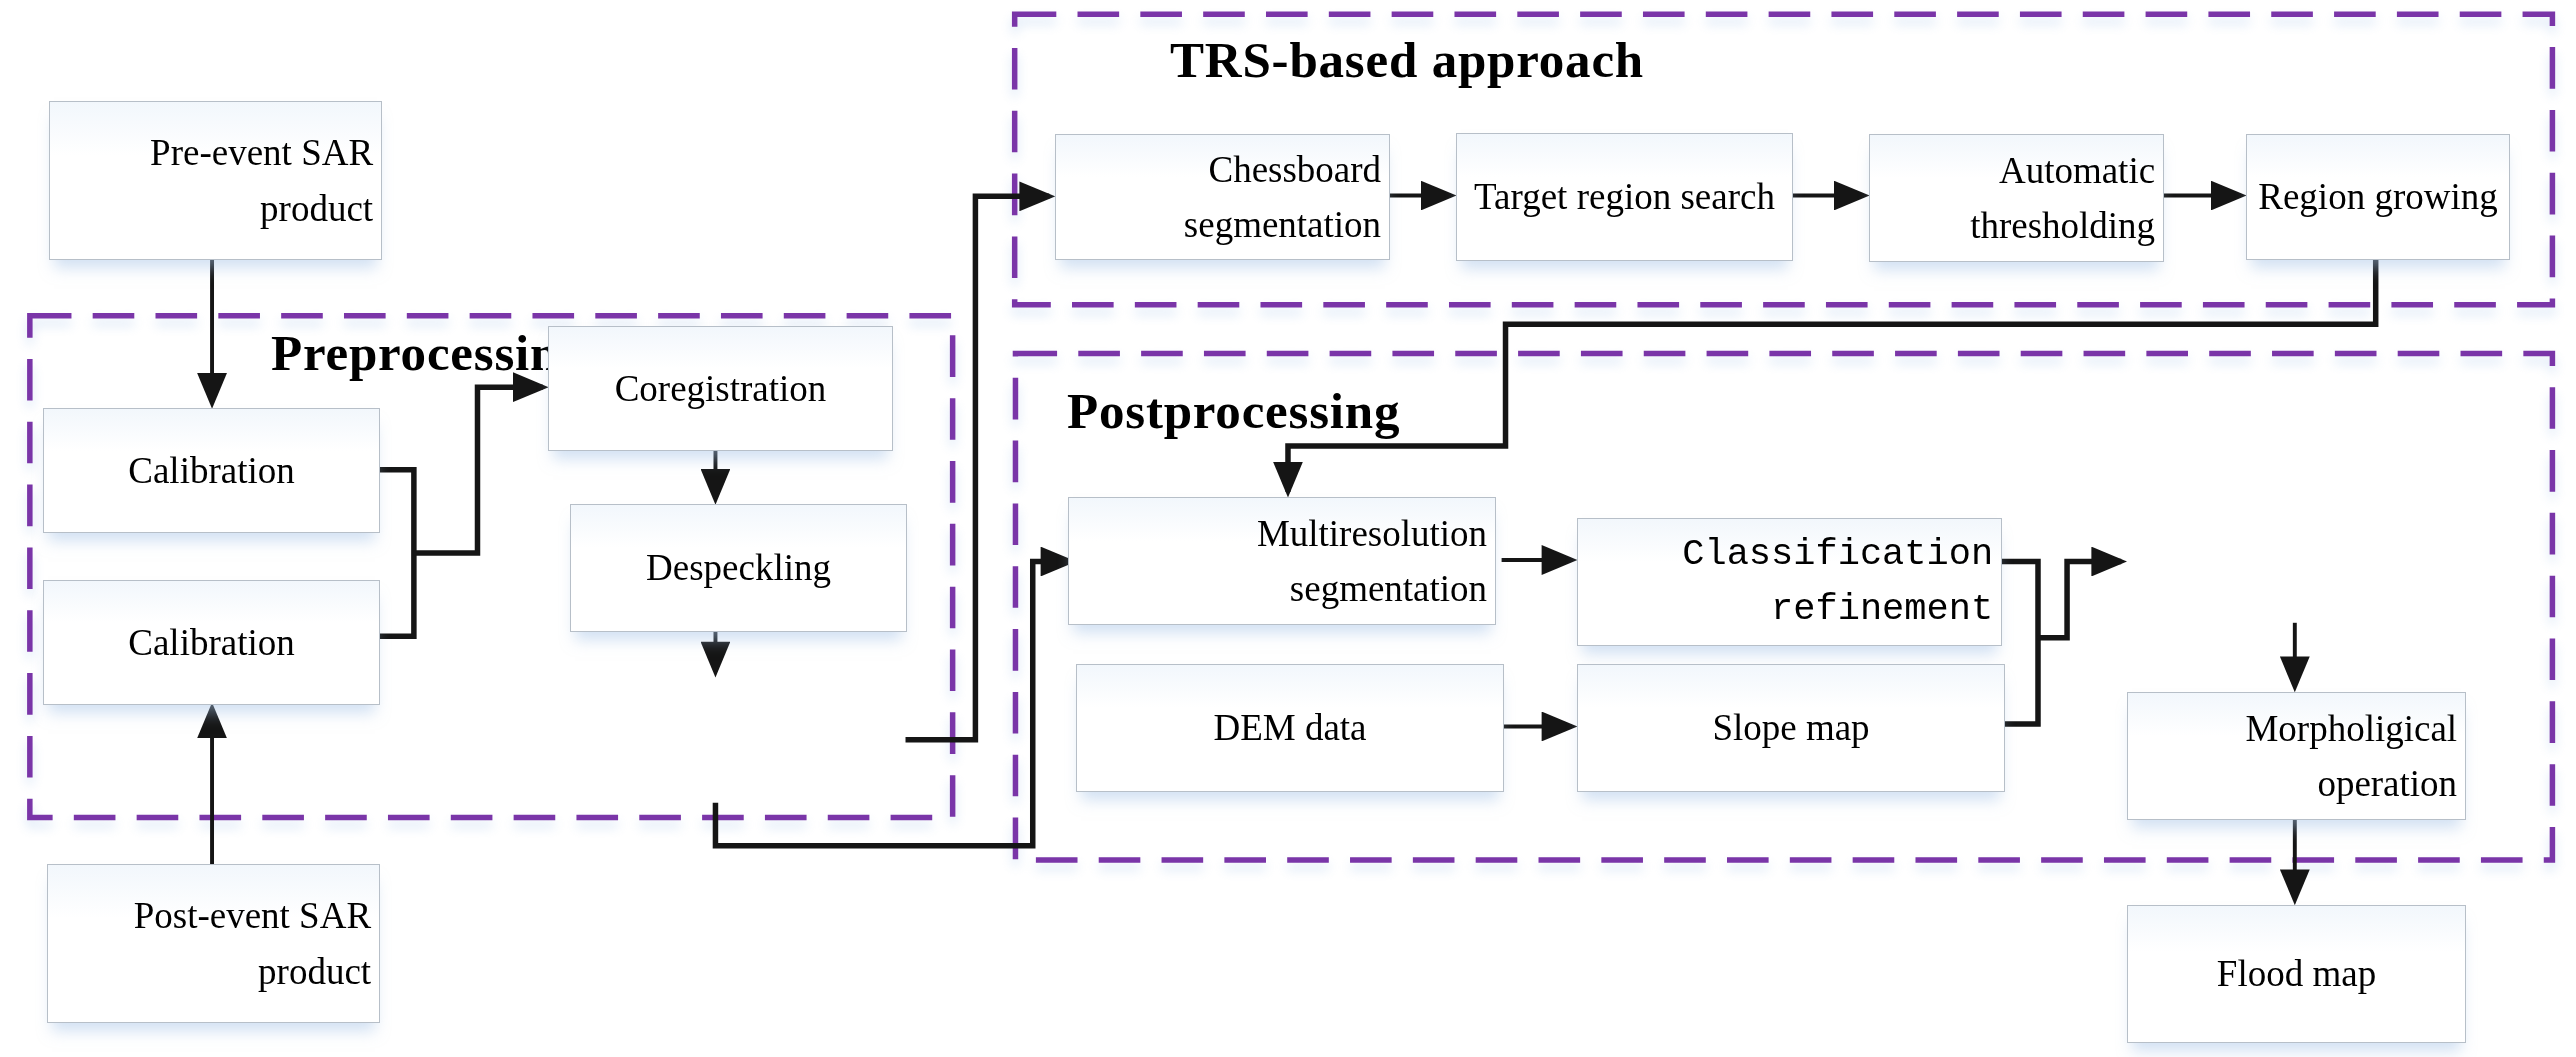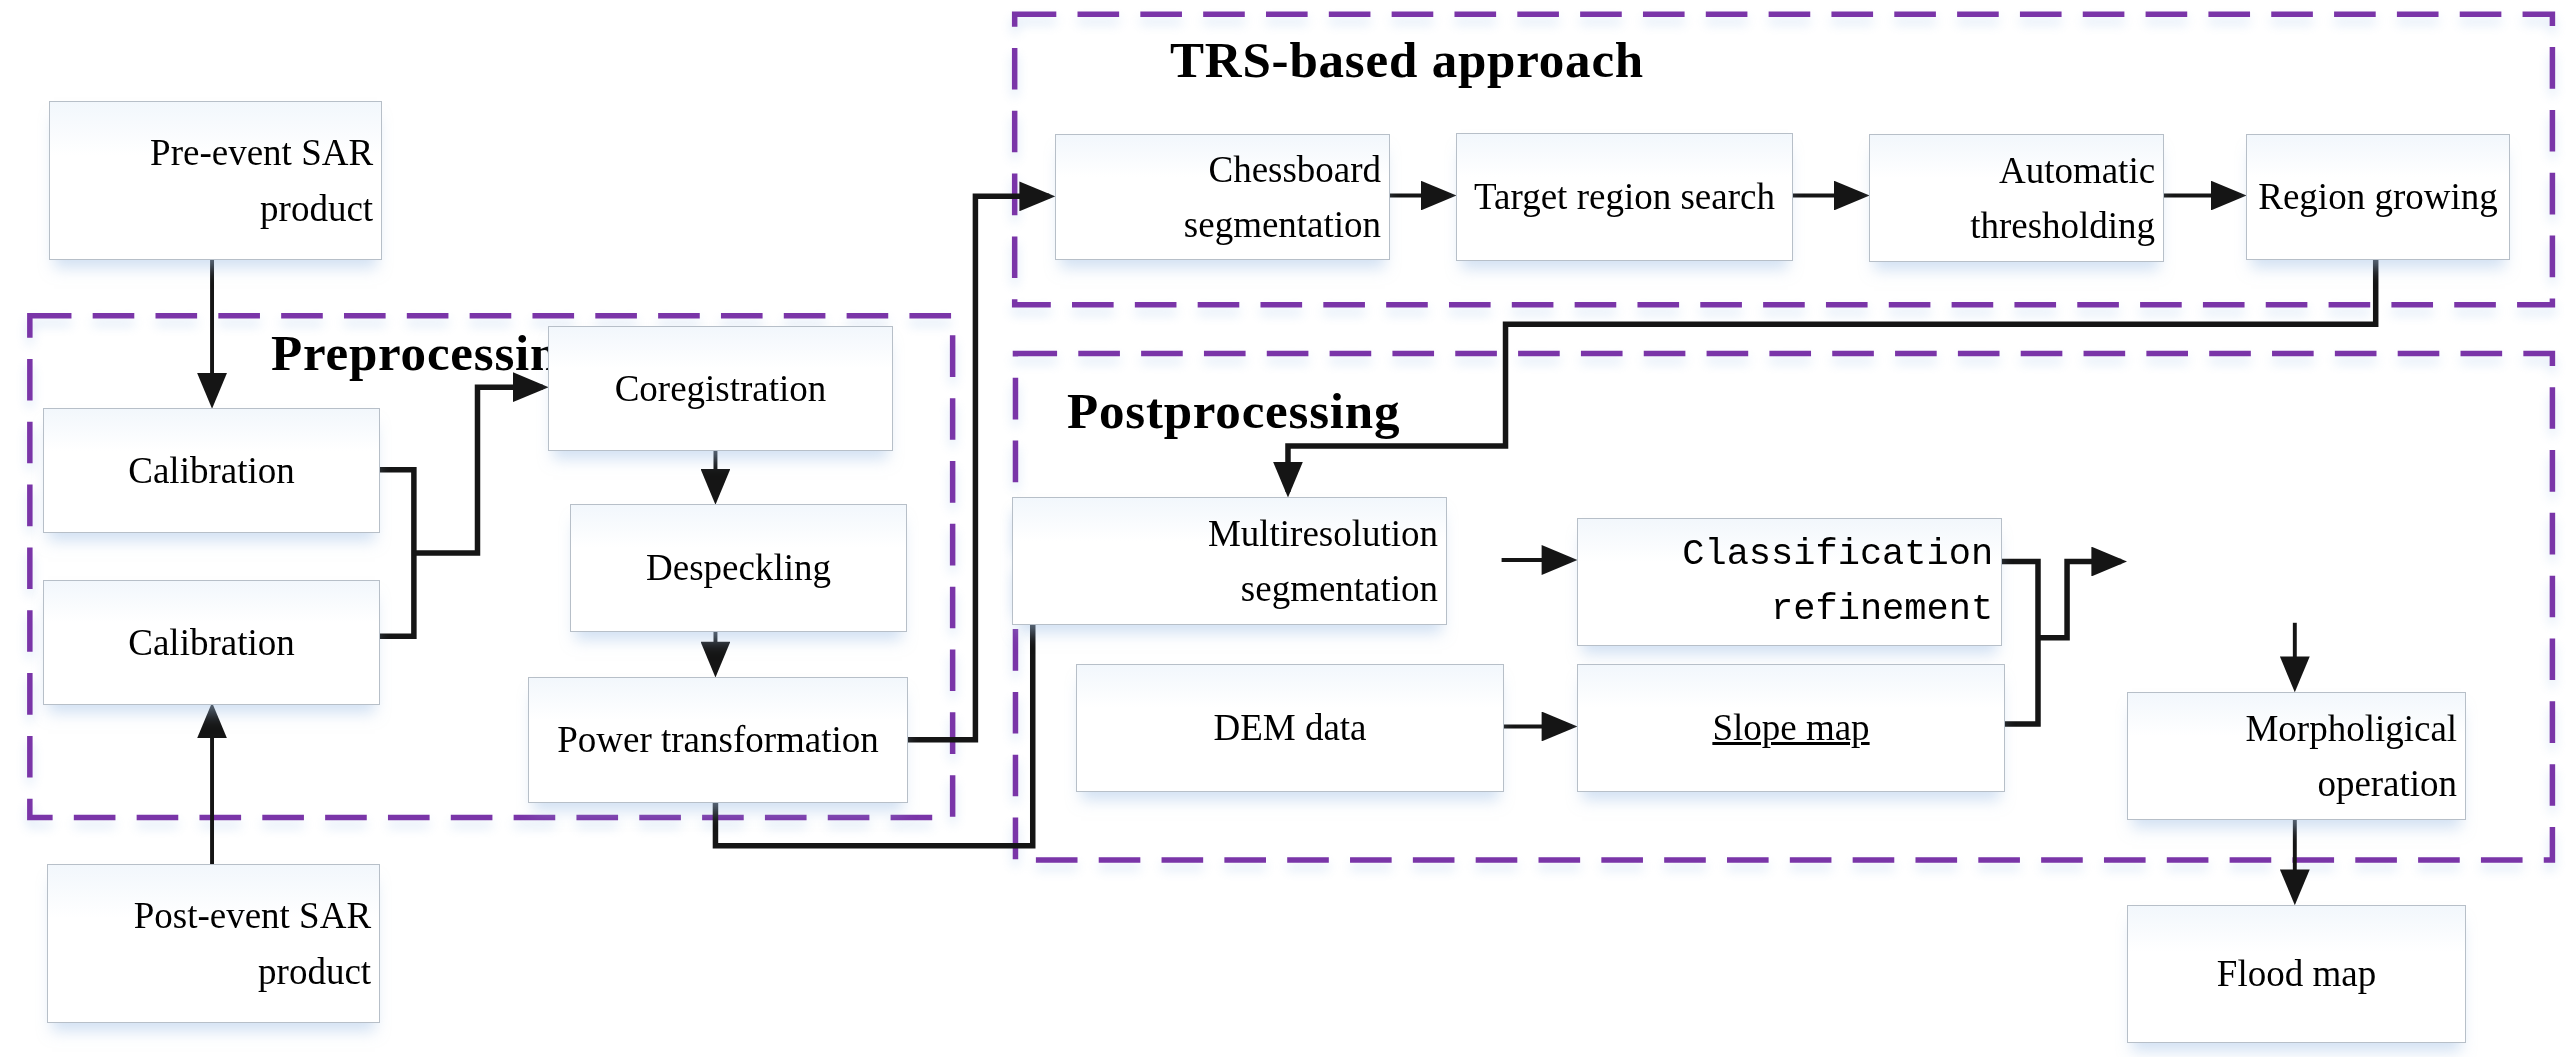--- a/index.html
+++ b/index.html
@@ -97,54 +97,51 @@
     </div>
 
   <div class="node" style="left:548px;top:326px;width:343px;height:123px;font-family:Liberation Serif, serif;">
     <span>Coregistration</span>
     </div>
 
   <div class="node" style="left:570px;top:504px;width:335px;height:126px;">
     <span>Despeckling</span>
     </div>
 
-  <div class="node" style="left:528px;top:677px;width:378px;height:124px;">
-    <span>Power transformation</span>
-    </div>
 
   <div class="node" style="left:1055px;top:134px;width:333px;height:124px;">
     <span>Chessboard segmentation</span>
     </div>
 
   <div class="node" style="left:1456px;top:133px;width:335px;height:126px;">
     <span>Target region search</span>
     </div>
 
   <div class="node" style="left:1869px;top:134px;width:293px;height:126px;">
     <span>Automatic thresholding</span>
     </div>
 
   <div class="node" style="left:2246px;top:134px;width:262px;height:124px;">
     <span>Region growing</span>
     </div>
 
-  <div class="node" style="left:1012px;top:497px;width:426px;height:126px;padding-left:7px;">
+  <div class="node" style="left:1068px;top:497px;width:426px;height:126px;">
     <span>Multiresolution segmentation</span>
     </div>
 
   <div class="node" style="left:1577px;top:518px;width:423px;height:126px;font-family:Liberation Mono, monospace;">
     <span>Classification refinement</span>
     </div>
 
 
   <div class="node" style="left:1076px;top:664px;width:426px;height:126px;">
     <span>DEM data</span>
     </div>
 
-  <div class="node" style="left:1577px;top:664px;width:426px;height:126px;text-decoration:underline;">
+  <div class="node" style="left:1577px;top:664px;width:426px;height:126px;">
     <span>Slope map</span>
     </div>
 
   <div class="node" style="left:2127px;top:692px;width:337px;height:126px;">
     <span>Morpholigical operation</span>
     </div>
 
   <div class="node" style="left:2127px;top:905px;width:337px;height:136px;">
     <span>Flood map</span>
     </div>

